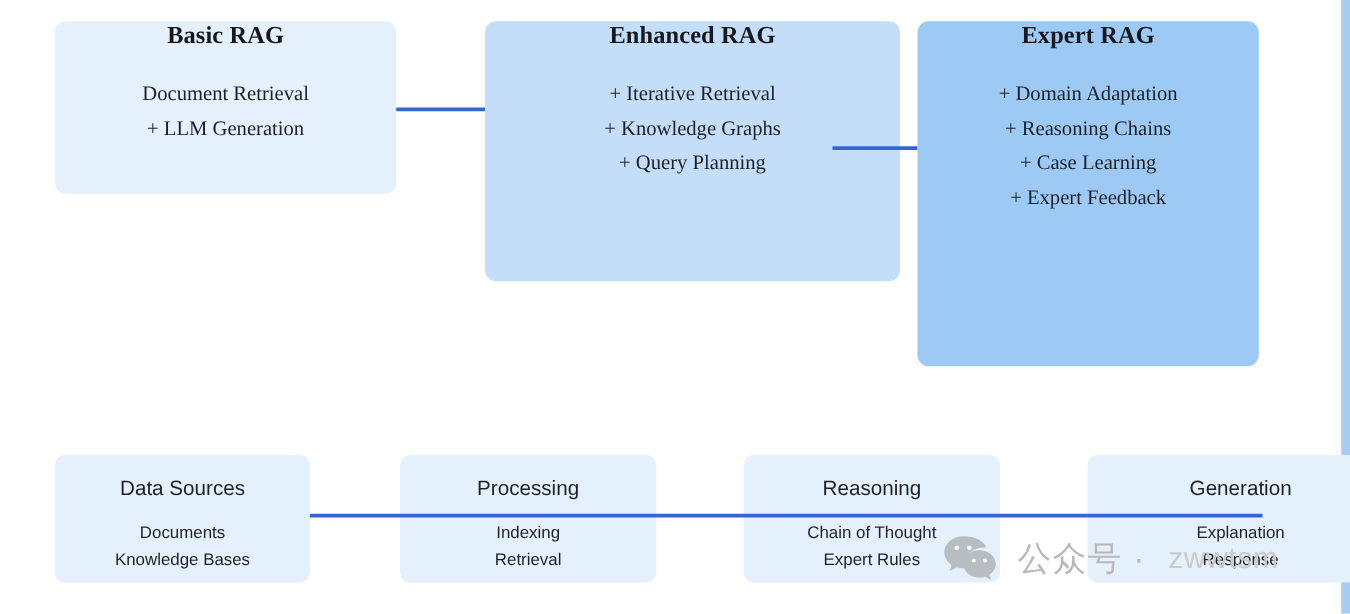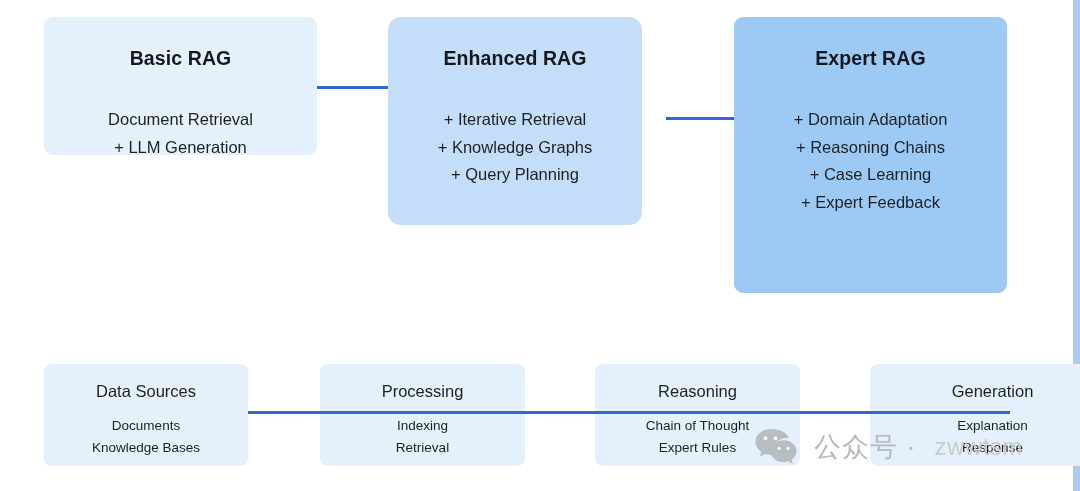--- a/index.html
+++ b/index.html
@@ -31,41 +31,41 @@
     height: 491px;
     background: #a7cdf3;
   }
 
   
   .tier-box {
     position: absolute;
     border-radius: 9px;
     box-sizing: border-box;
     text-align: center;
-    padding-top: 30px;
+    font-family: Liberation Serif, serif;
   }
   .tier-title {
     font-size: 19.5px;
     font-weight: bold;
     color: #16181d;
     letter-spacing: 0.1px;
     line-height: 1.2;
   }
   .tier-lines {
-    margin-top: 36px;
+    margin-top: 21px;
   }
   .tier-line {
     font-size: 16.5px;
     color: #1d2026;
     line-height: 27.5px;
     white-space: nowrap;
   }
 
   #tier-basic    { left: 44px;  top: 17px; width: 273px; height: 138px; background: #e4f0fb; }
-  #tier-enhanced { left: 388px; top: 17px; width: 254px; height: 208px; background: #c4ddf8; border-radius: 13px; }
+  #tier-enhanced { left: 388px; top: 17px; width: 332px; height: 208px; background: #c4ddf8; }
   #tier-expert   { left: 734px; top: 17px; width: 273px; height: 276px; background: #9ccaf5; }
 
   
   .tier-connector {
     position: absolute;
     height: 3px;
     background: #3367cc;
   }
   #connector-1 { left: 317px; top: 86px;  width: 71px; }
   #connector-2 { left: 666px; top: 117px; width: 68px; }

